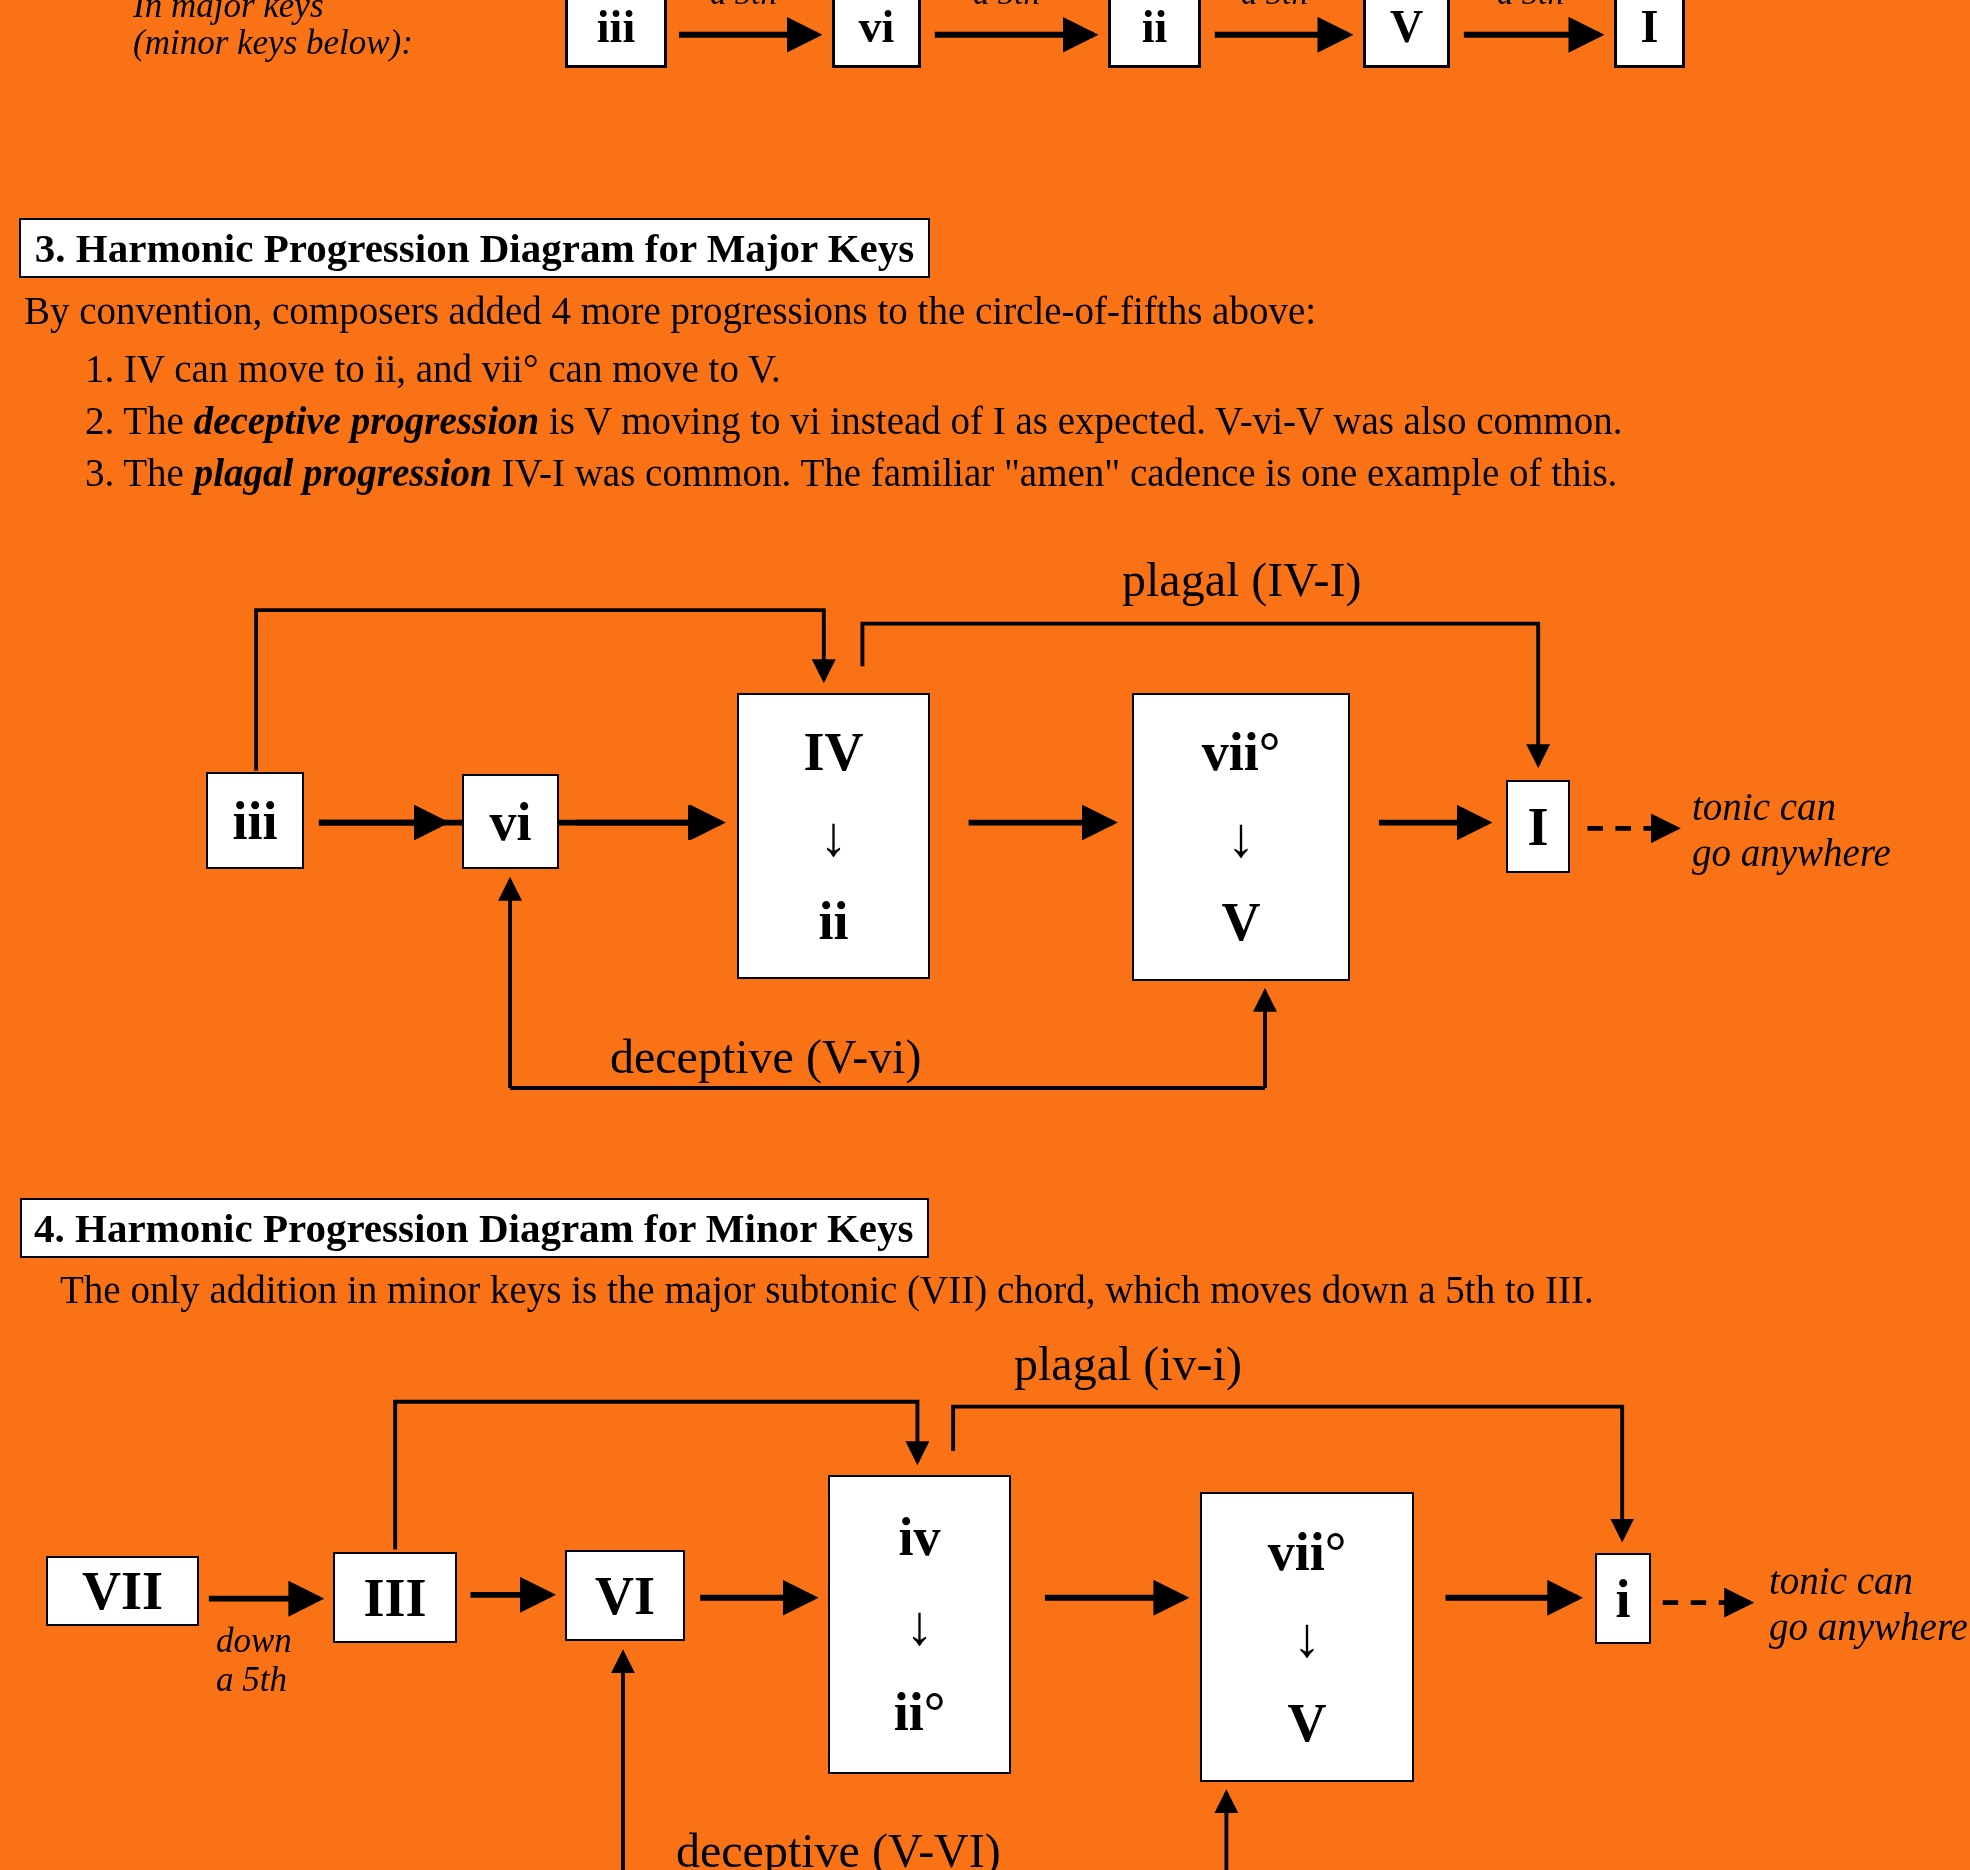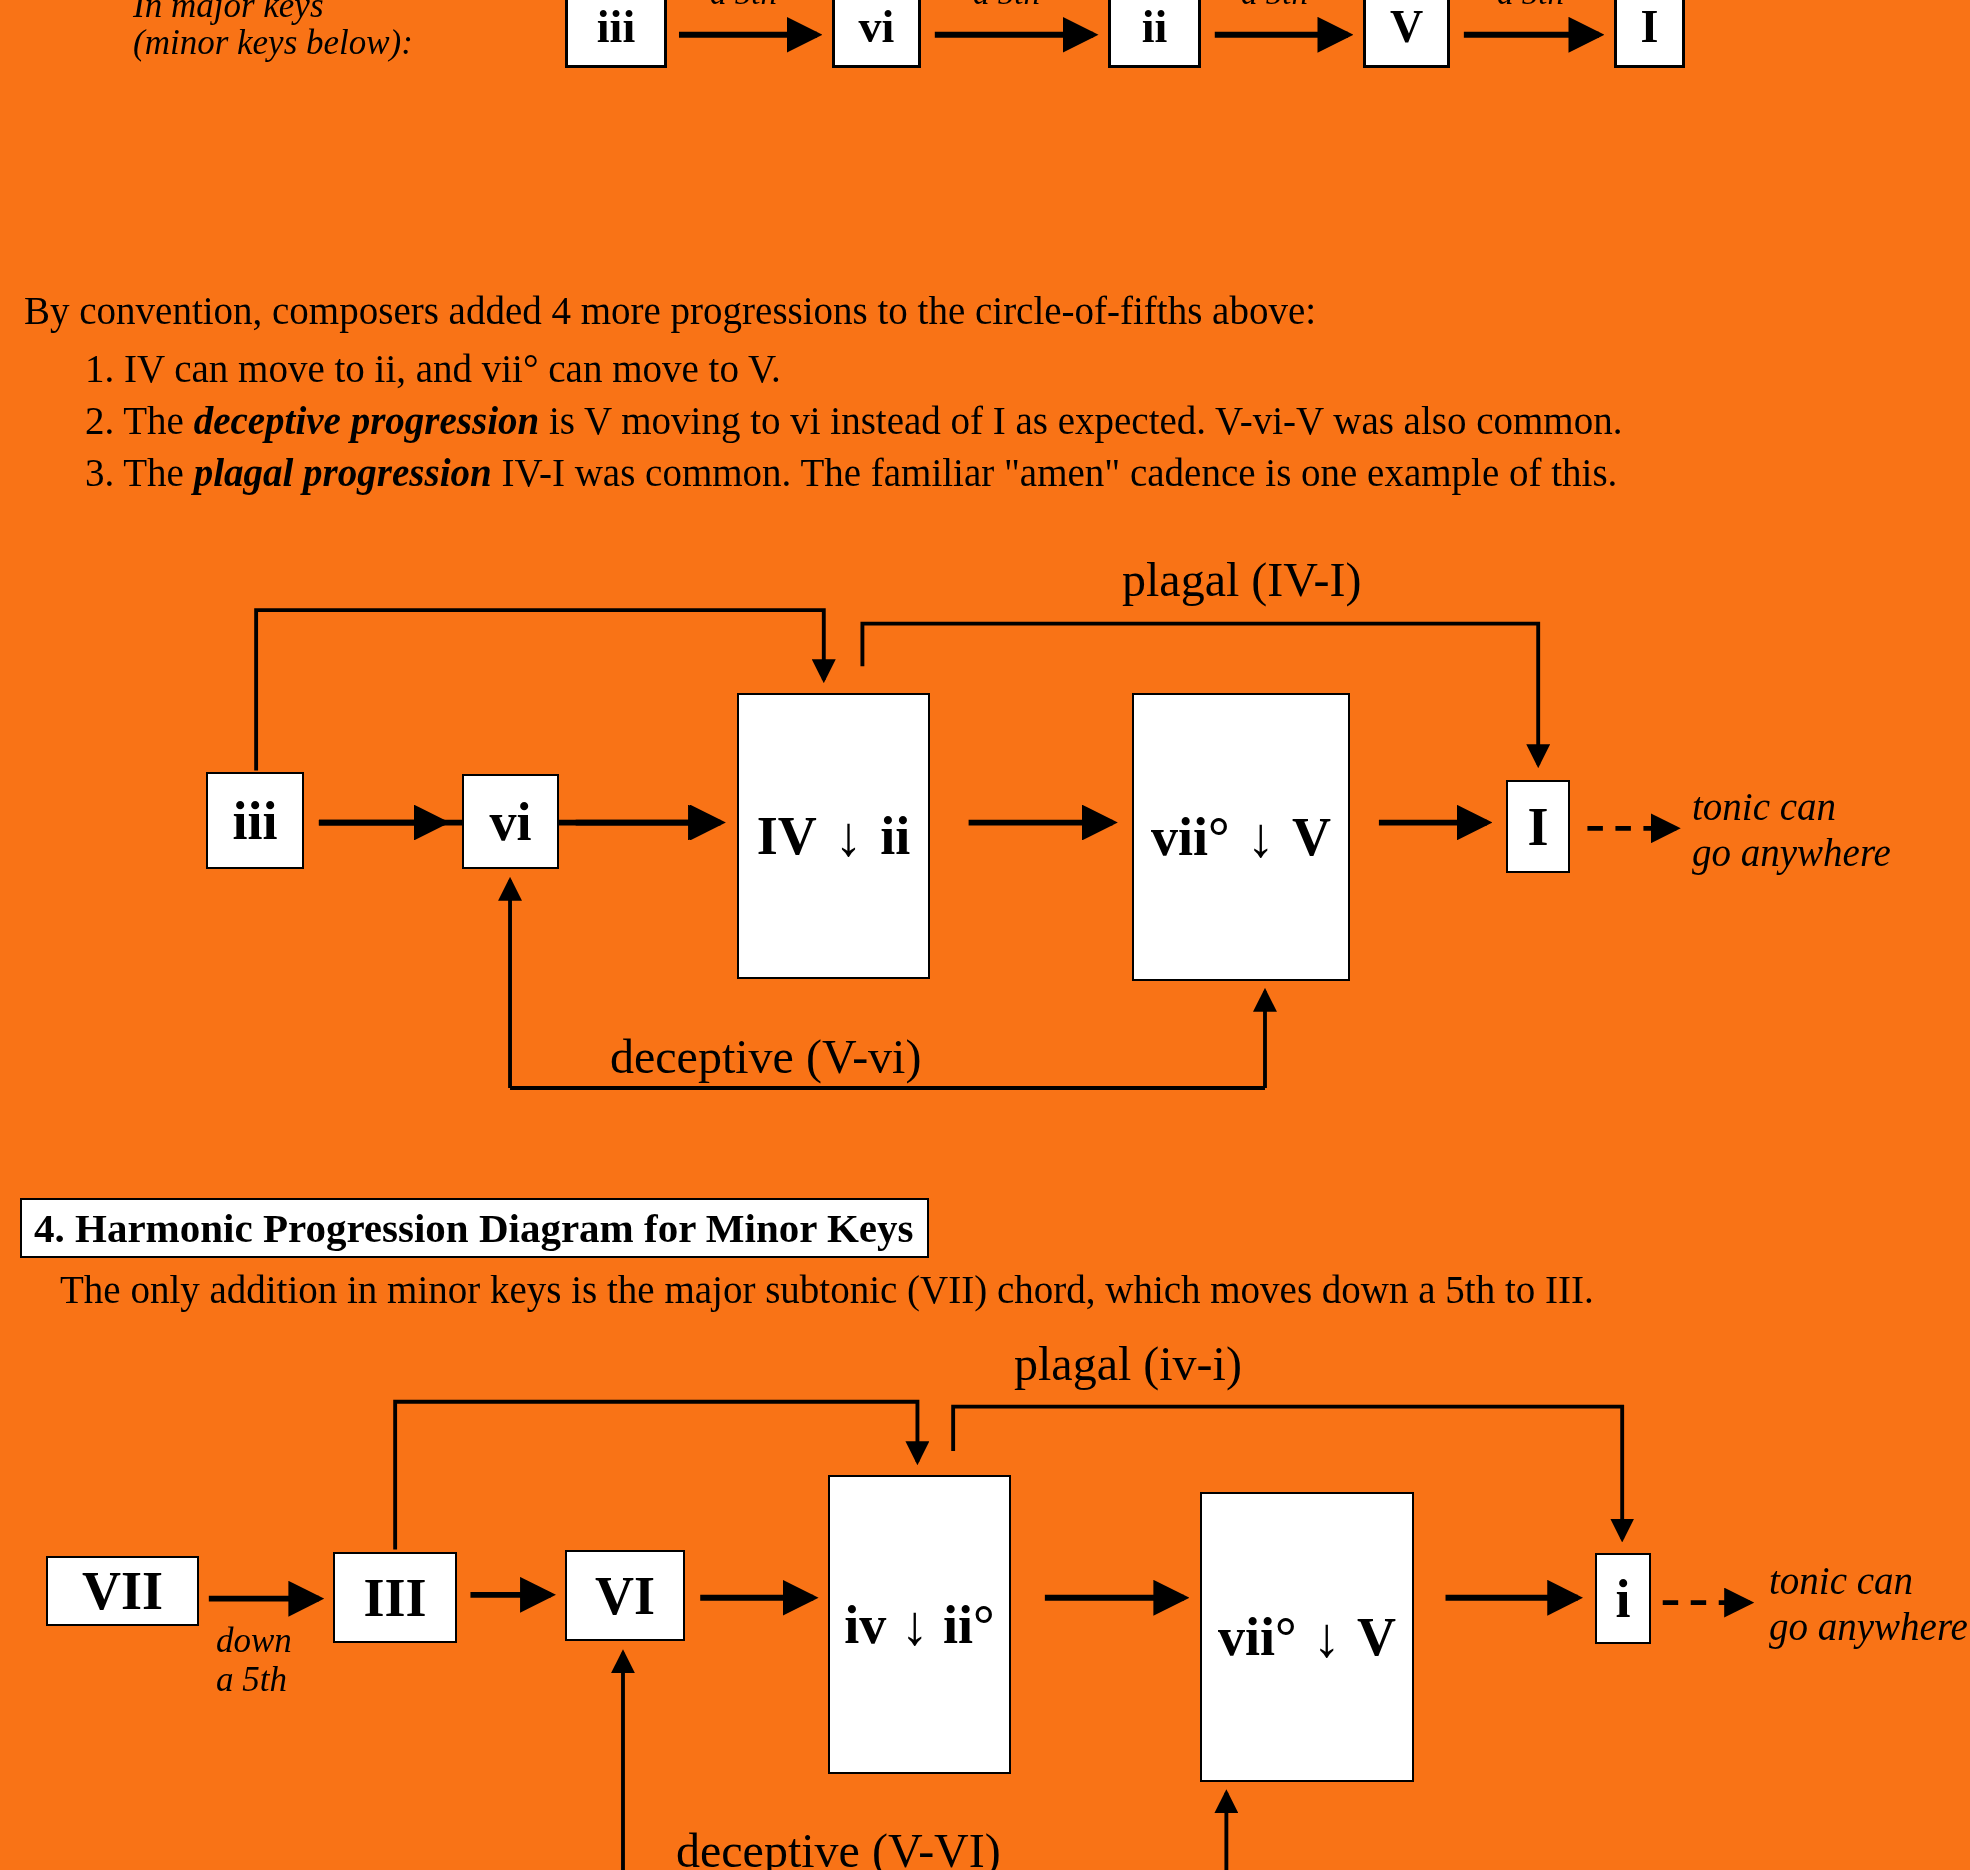--- a/index.html
+++ b/index.html
@@ -10,21 +10,21 @@
     font-family:"Liberation Serif", serif;
   }
   .abs { position:absolute; }
   svg.connectors { position:absolute; left:0; top:0; width:1971px; height:1870px; pointer-events:none; }
   .box {
     position:absolute; border:2.9px solid #000; background:#fff;
     display:flex; align-items:center; justify-content:center;
     font-weight:bold;
   }
   .box.thick { border-width:3.9px; }
-  .box.tall { flex-direction:row; justify-content:space-evenly; }
+  .box.tall { flex-direction:column; justify-content:space-evenly; }
   .chord-lg { font-size:54px; font-weight:bold; line-height:1; }
   .chord-md { font-size:46px; font-weight:bold; line-height:1; }
   .downglyph { font-size:56px; font-weight:normal; line-height:1; }
   .body-text { font-size:39px; white-space:nowrap;text-align:right; }
   .list-item { font-size:39px; white-space:nowrap; }
   .emph { font-weight:bold; font-style:italic; }
   .heading-box {
     position:absolute; border:2.9px solid #000; background:#fff;
     font-size:41px; font-weight:bold; padding:3.9px 13.5px; white-space:nowrap;
   }
@@ -110,20 +110,21 @@
   <div class="box thick" style="left:1108px; top:-13.5px; width:93px; height:81px;">
     <span class="chord-md">ii</span>
   </div>
   <div class="box thick" style="left:1363px; top:-13.5px; width:87px; height:81px;">
     <span class="chord-md">V</span>
   </div>
   <div class="box thick" style="left:1614px; top:-13.5px; width:71px; height:81px;">
     <span class="chord-md">I</span>
   </div>
 
+  <div class="heading-box" style="left:19.3px; top:218px;">3. Harmonic Progression Diagram for Major Keys</div>
 
   <div class="body-text abs" style="left:24px; top:288px;">By convention, composers added 4 more progressions to the circle-of-fifths above:</div>
 
   <div class="list-item abs" style="left:85px; top:346px;"><span>1. IV can move to ii, and vii° can move to V.</span><span class="emph"></span><span></span></div>
   <div class="list-item abs" style="left:85px; top:398px;"><span>2. The </span><span class="emph">deceptive progression</span><span> is V moving to vi instead of I as expected. V-vi-V was also common.</span></div>
   <div class="list-item abs" style="left:85px; top:450px;"><span>3. The </span><span class="emph">plagal progression</span><span> IV-I was common. The familiar "amen" cadence is one example of this.</span></div>
 
   <div class="diagram-label" style="left:1122px; top:552px;">plagal (IV-I)</div>
   <div class="diagram-label" style="left:610px; top:1029px;">deceptive (V-vi)</div>
 

